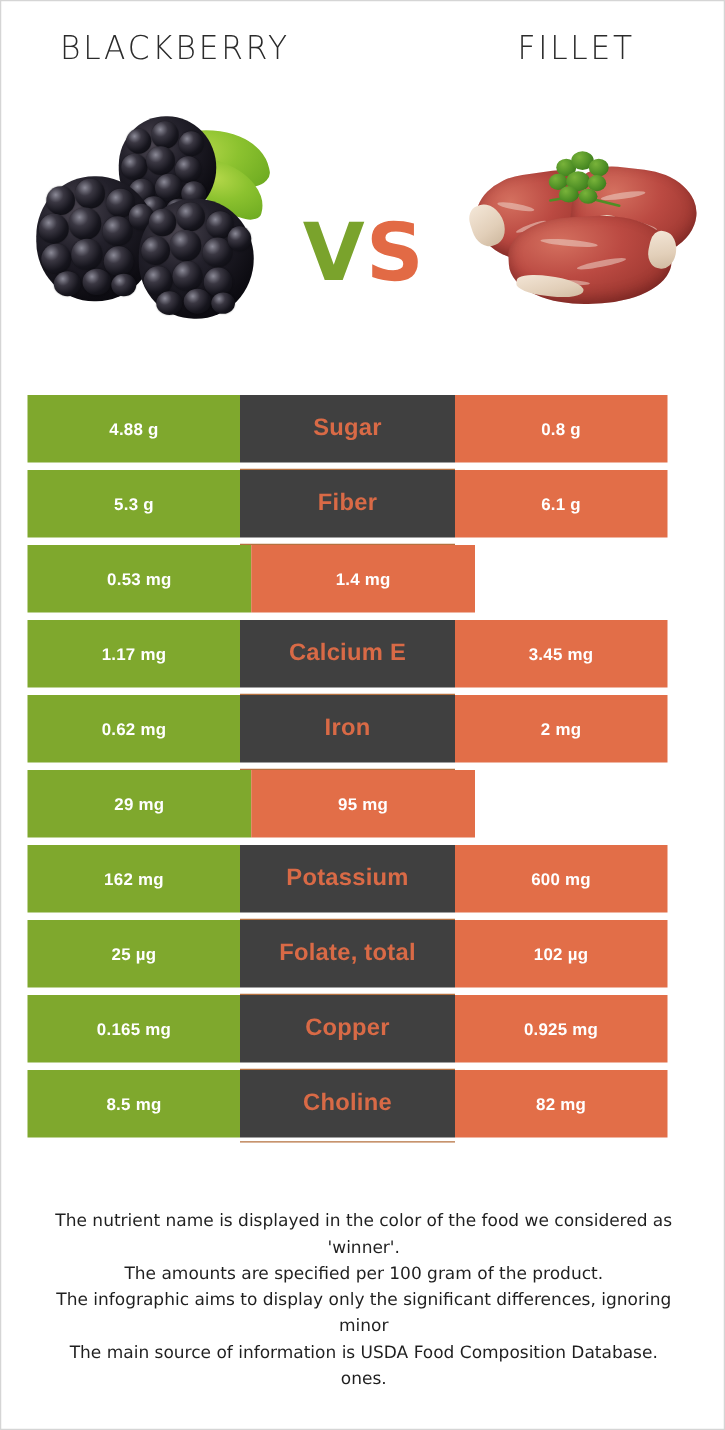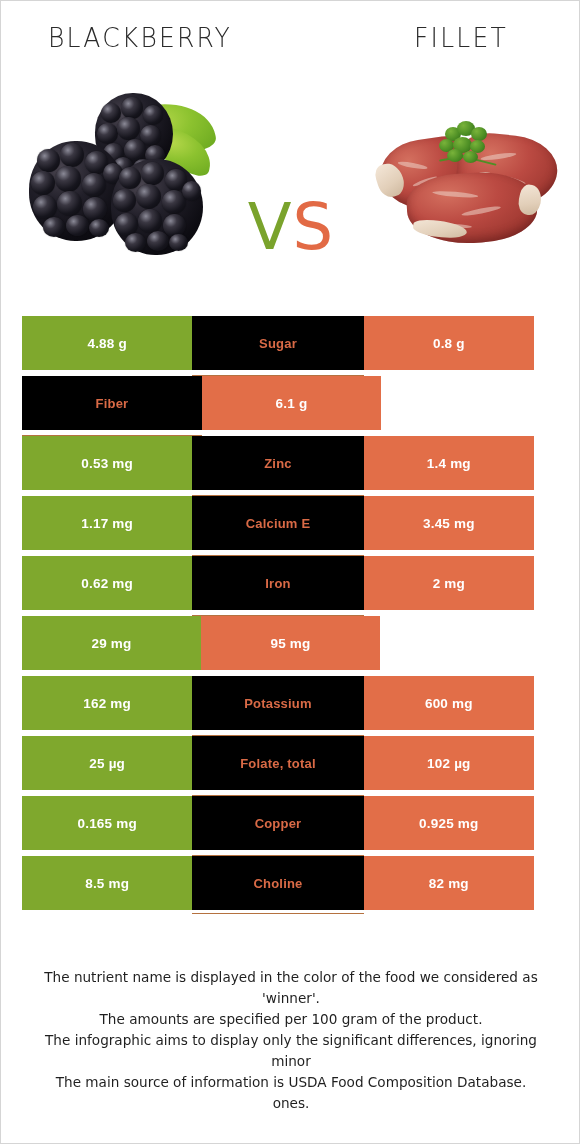--- a/index.html
+++ b/index.html
@@ -65,25 +65,24 @@
     width: 200px;
     height: 175px;
   }
   .vs {
     position: absolute;
     left: 228px;
     top: 98px;
     width: 124px;
     text-align: center;
     font-size: 64px;
-    font-weight: 400;
+    font-weight: 700;
     line-height: 1;
     letter-spacing: 1px;
     font-family: "DejaVu Sans", sans-serif;
-    margin-top: 24px;
   }
   .vs .v { color: #7aa32c; }
   .vs .s { color: #e26a45; }
 
   
   .table {
     position: absolute;
     left: 21px;
     top: 315px;
     width: 512px;
@@ -107,22 +106,22 @@
     letter-spacing: .2px;
   }
   .cell-left  { background: #7fa82d; }
   .cell-right { background: #e26e48; }
 
   .cell-mid {
     width: 180px;
     display: flex;
     align-items: center;
     justify-content: center;
-    background: #000000;
-    font-size: 13px;
+    background: #404040;
+    font-size: 19px;
     font-weight: 600;
     letter-spacing: .2px;
     position: relative;
   }
   .cell-mid.win-right { color: #d96a46; }
 
   
   .row .cell-mid::after {
     content: "";
     position: absolute;
@@ -312,27 +311,27 @@
 
   <div class="table">
 
     <div class="row">
       <div class="cell-left">4.88 g</div>
       <div class="cell-mid win-right">Sugar</div>
       <div class="cell-right">0.8 g</div>
     </div>
 
     <div class="row">
+      <div class="cell-left">5.3 g</div>
       <div class="cell-mid win-right">Fiber</div>
       <div class="cell-right">6.1 g</div>
     </div>
 
     <div class="row">
       <div class="cell-left">0.53 mg</div>
-      <div class="cell-mid win-right">Zinc</div>
       <div class="cell-right">1.4 mg</div>
     </div>
 
     <div class="row">
       <div class="cell-left">1.17 mg</div>
       <div class="cell-mid win-right">Calcium E</div>
       <div class="cell-right">3.45 mg</div>
     </div>
 
     <div class="row">

